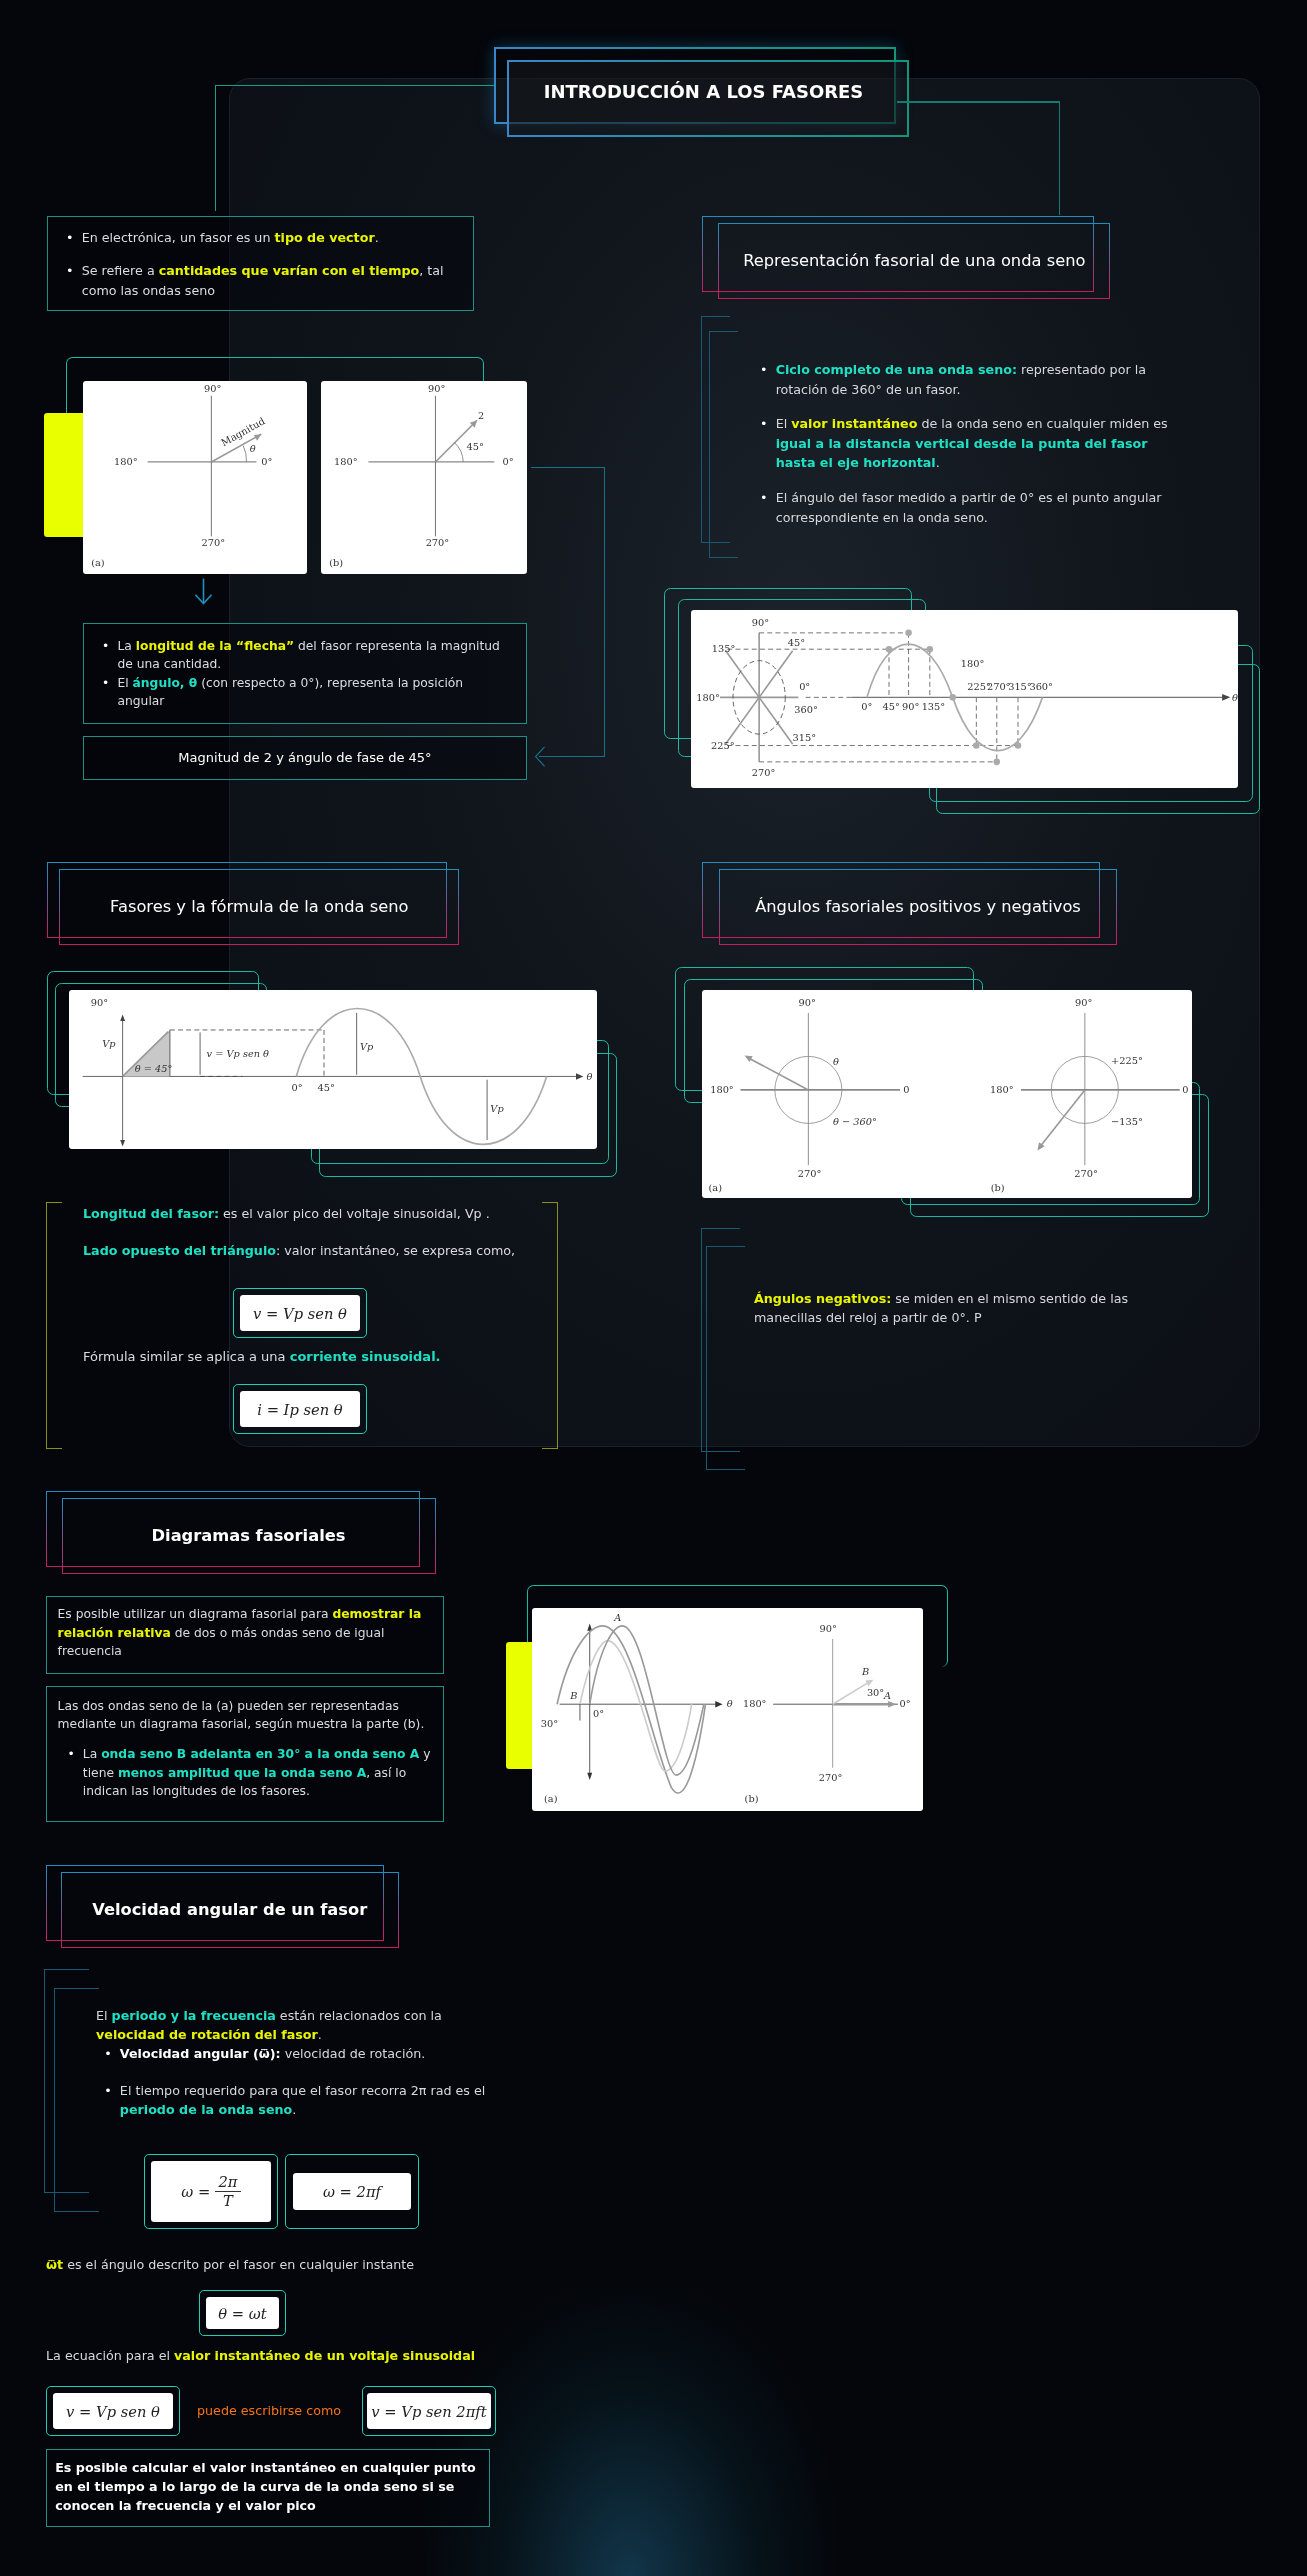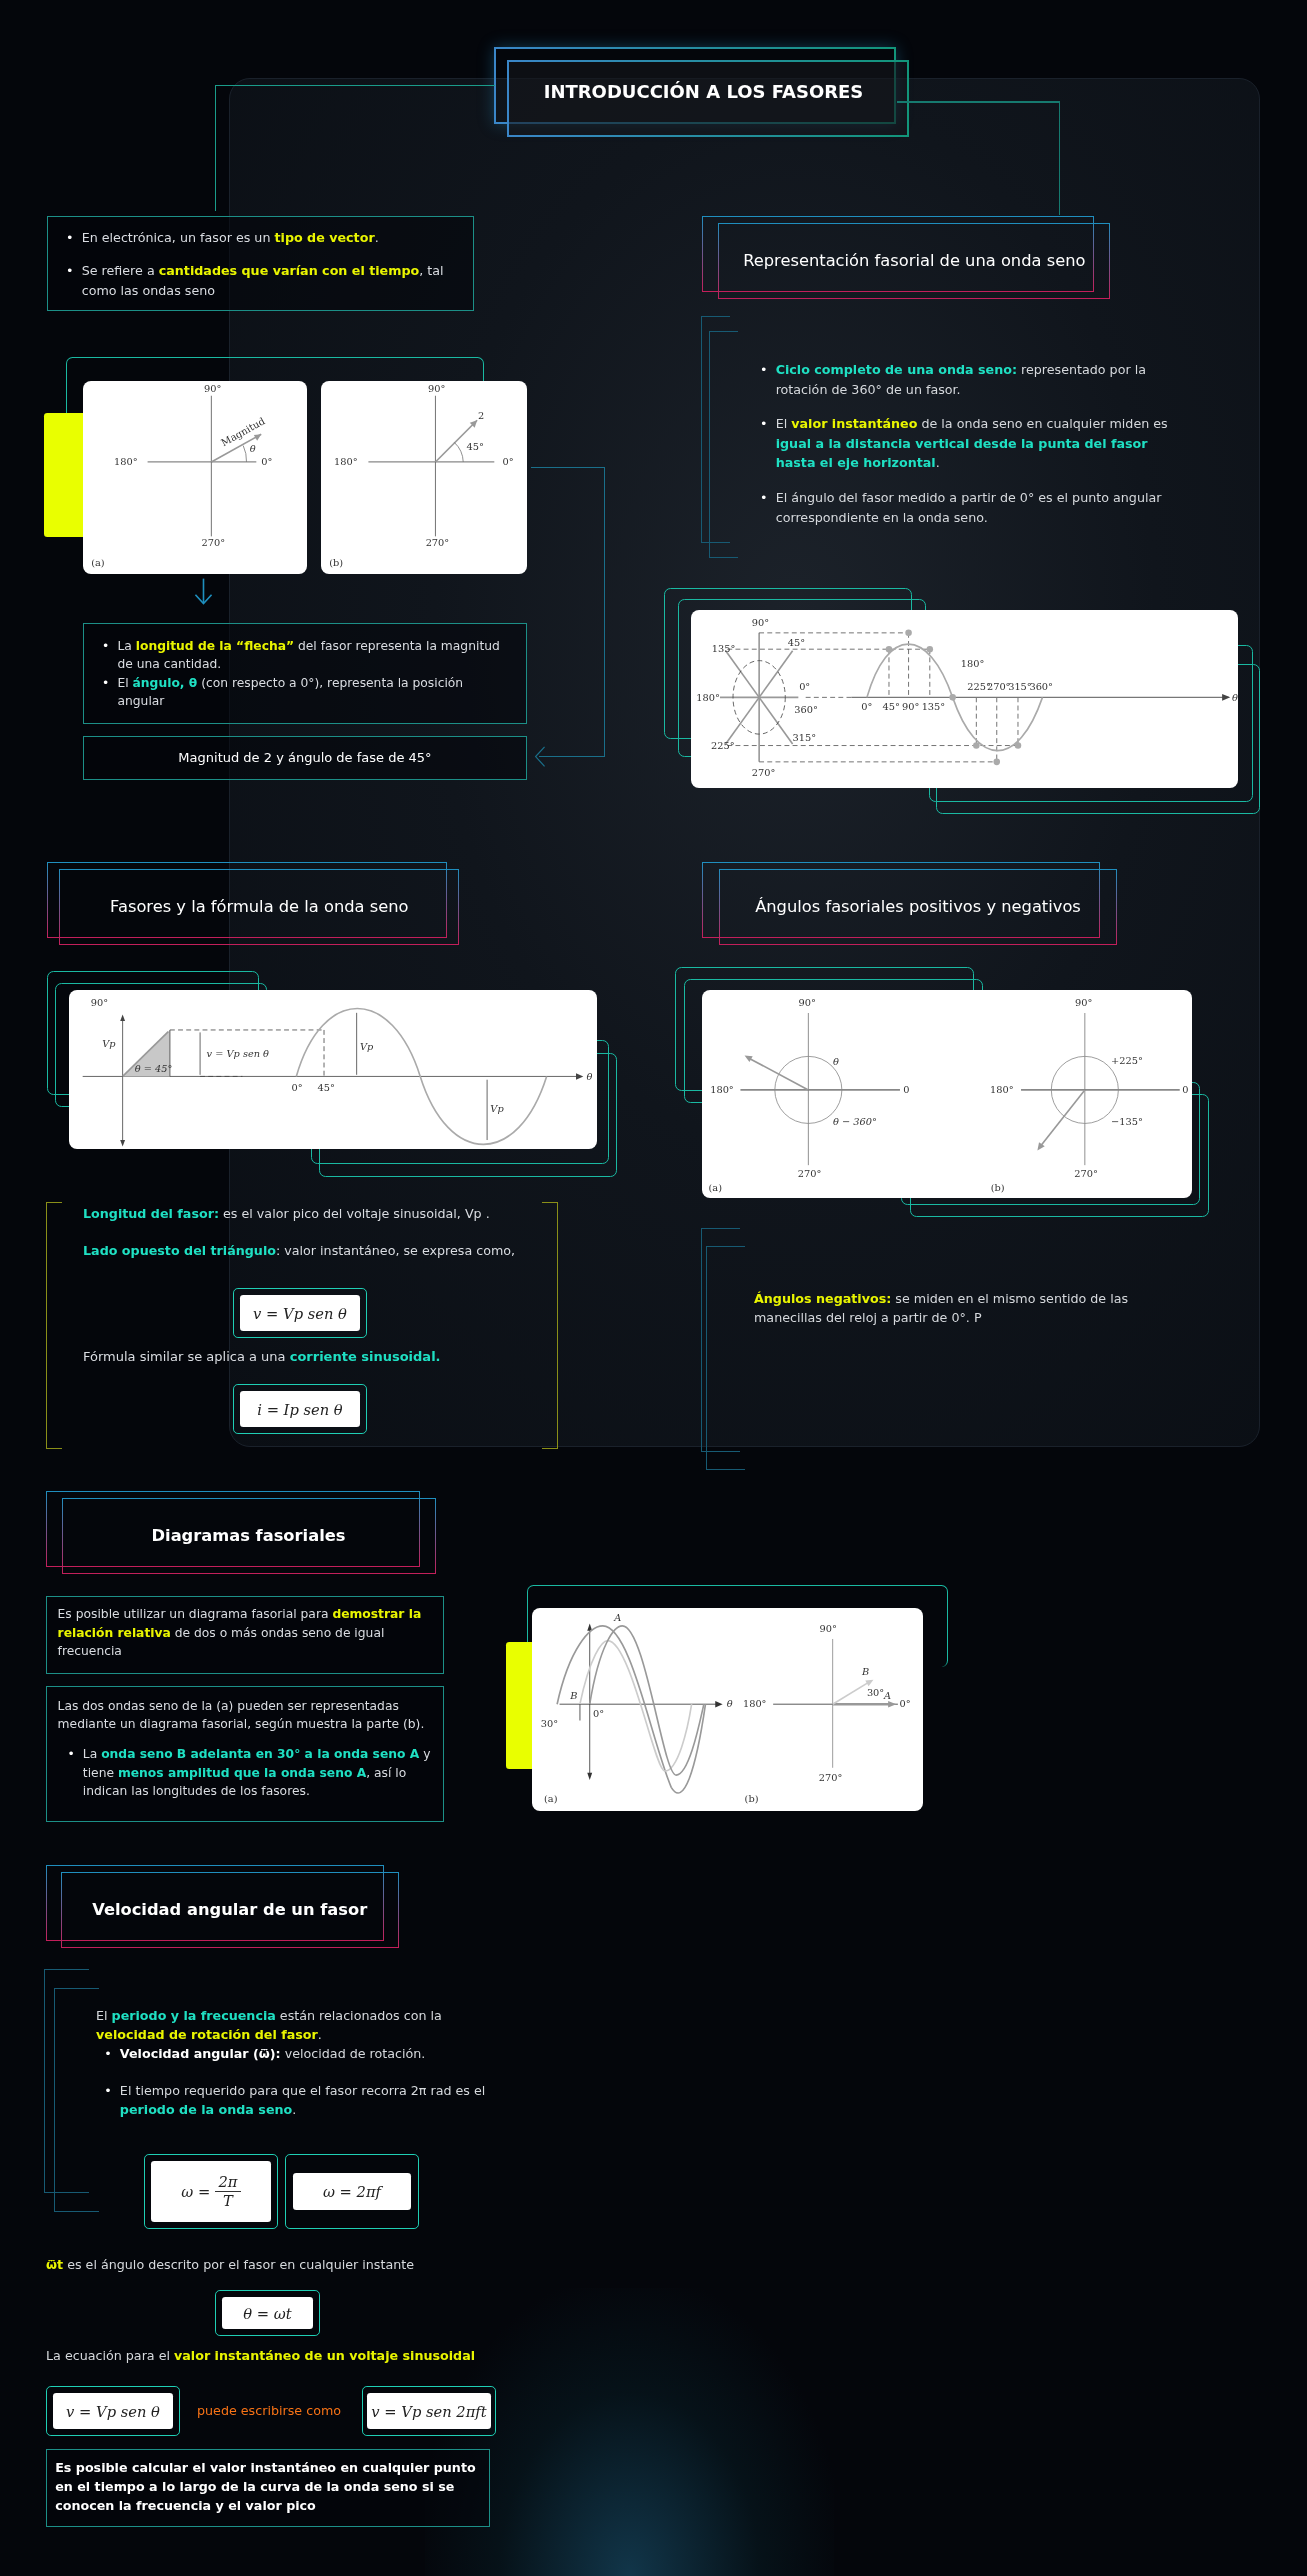--- a/index.html
+++ b/index.html
@@ -11,21 +11,21 @@
  background:radial-gradient(ellipse at 50% 100%,rgba(22,70,95,.75) 0%,rgba(10,40,50,.35) 45%,rgba(4,6,11,0) 75%)}
 .abs{position:absolute}
 .line{position:absolute;background:#1a9c8a}
 .t-title{position:absolute;display:flex;align-items:center;justify-content:center;text-align:center;color:#fff;font-size:16.3px}
 .box{position:absolute;border:1.2px solid #1c8f87;background:rgba(4,6,11,.55);font-size:12.7px;line-height:1.55;color:#dadde2}
 .y{color:#e9f500;font-weight:bold}
 .c{color:#1fe0c3;font-weight:bold}
 .w{color:#fff;font-weight:bold}
 .bullet{display:flex;gap:8.2px}
 .bullet::before{content:"•";color:#fff}
-.fig{position:absolute;background:#fff;border-radius:8px}
+.fig{position:absolute;background:#fff;border-radius:3px}
 .fig svg{width:100%;height:100%}
 .eq{position:absolute;border:1.6px solid #1fcfb5;border-radius:4.9px;padding:5.7px}
 .eq .in{background:#fff;border-radius:3.3px;height:100%;display:flex;align-items:center;justify-content:center;
  font-family:"DejaVu Serif","Liberation Serif",serif;font-style:italic;color:#222;font-size:14.7px}
 .hdr{position:absolute}
 .hdr .f1{position:absolute;left:0;top:0;border:1.2px solid;border-image:linear-gradient(#1e8fbf,#c41e5a) 1}
 .hdr .f2{position:absolute;border:1.2px solid;border-image:linear-gradient(#1e8fbf,#c41e5a) 1;display:flex;align-items:center;justify-content:center;text-align:right;color:#fff;font-size:16.3px;padding:0 16.3px;line-height:1.35}
 .bracket{position:absolute;border:1.6px solid #175a73;border-right:none}
 .ybr{position:absolute;border:1.6px solid #8a8f18}
 .tframe{position:absolute;border:1.2px solid #1ab9a2;border-radius:6.5px}
@@ -364,21 +364,21 @@
         <span style="border-bottom:0.8px solid #333;padding:0 3.3px">2π</span>
         <span>T</span>
       </span>
     </div>
 </div>
 <div class="eq" style="left:285px;top:2154px;width:134px;height:75px;padding:18px 7.4px">
   <div class="in">ω = 2πf</div>
 </div>
 
 <div class="abs" style="left:46px;top:2257px;font-size:12.7px;color:#d6d9dd"><span class="y">ѿt</span><span> es el ángulo descrito por el fasor en cualquier instante</span></div>
-<div class="eq" style="left:215px;top:2290px;width:105px;height:46px">
+<div class="eq" style="left:199px;top:2290px;width:87px;height:46px">
     <div class="in">θ = ωt</div>
   </div>
 <div class="abs" style="left:46px;top:2348px;font-size:12.7px;color:#d6d9dd"><span>La ecuación para el </span><span class="y">valor instantáneo de un voltaje sinusoidal</span></div>
 <div class="eq" style="left:46px;top:2386px;width:134px;height:50px">
     <div class="in">v = Vp sen θ</div>
   </div>
 <div class="abs" style="left:197px;top:2403px;font-size:12.7px;color:#f97316">puede escribirse como</div>
 <div class="eq" style="left:362px;top:2386px;width:134px;height:50px;padding:5.7px 4.1px">
     <div class="in">v = Vp sen 2πft</div>
   </div>

